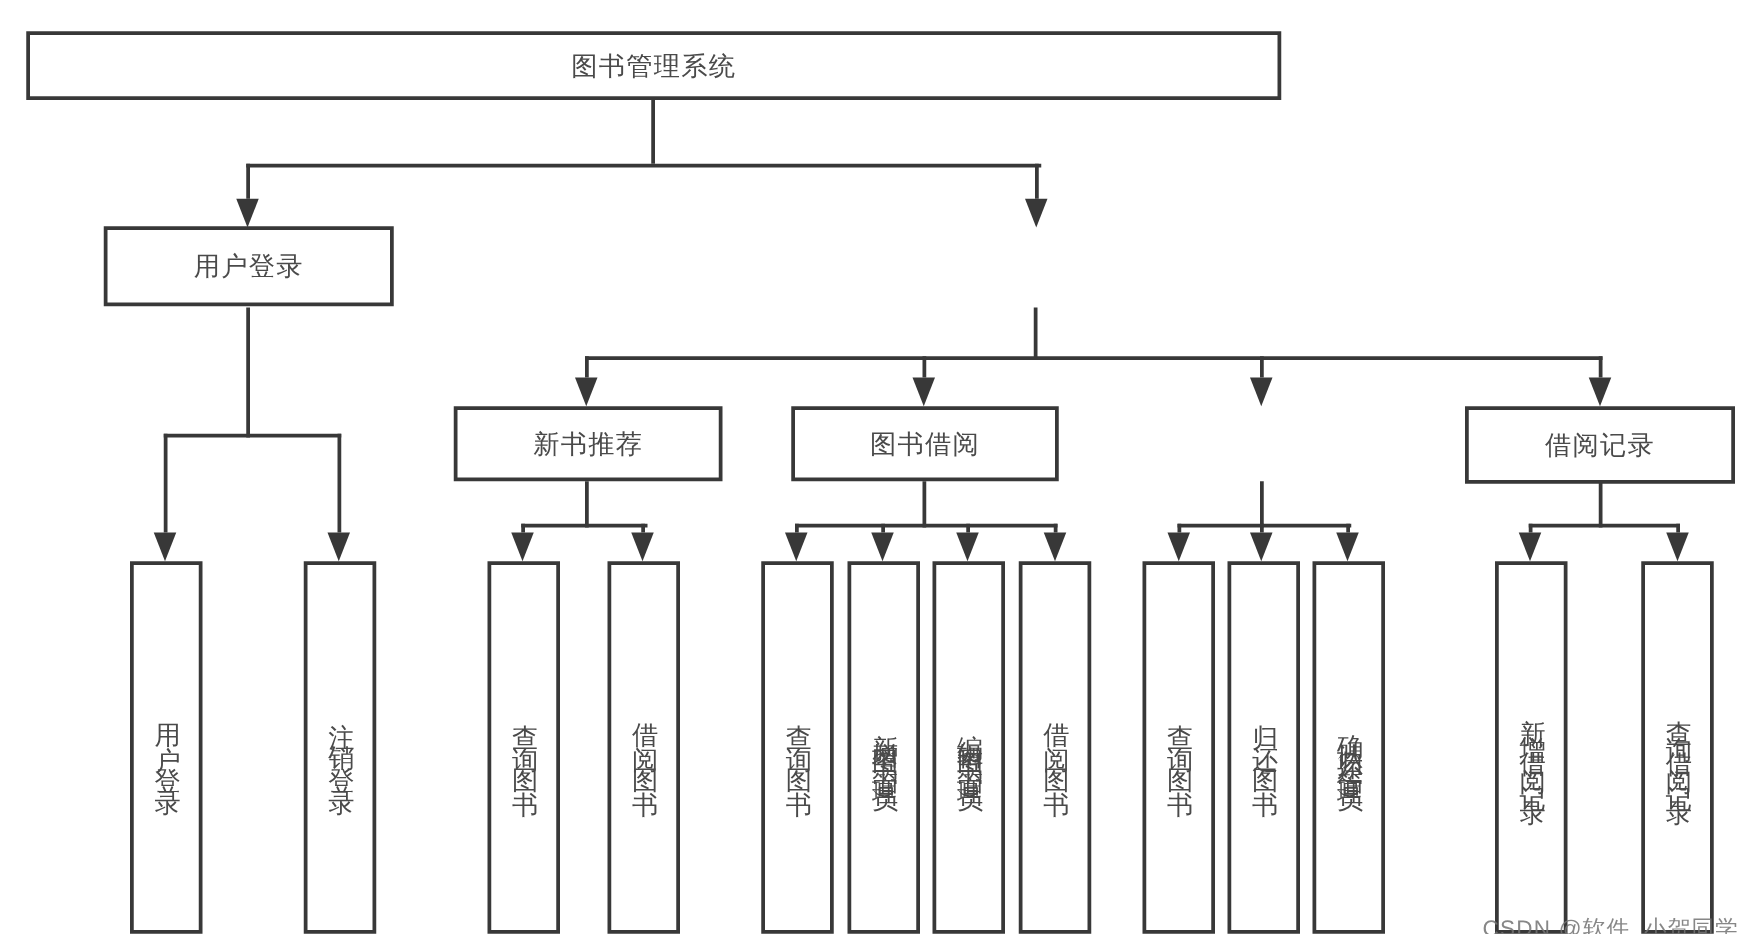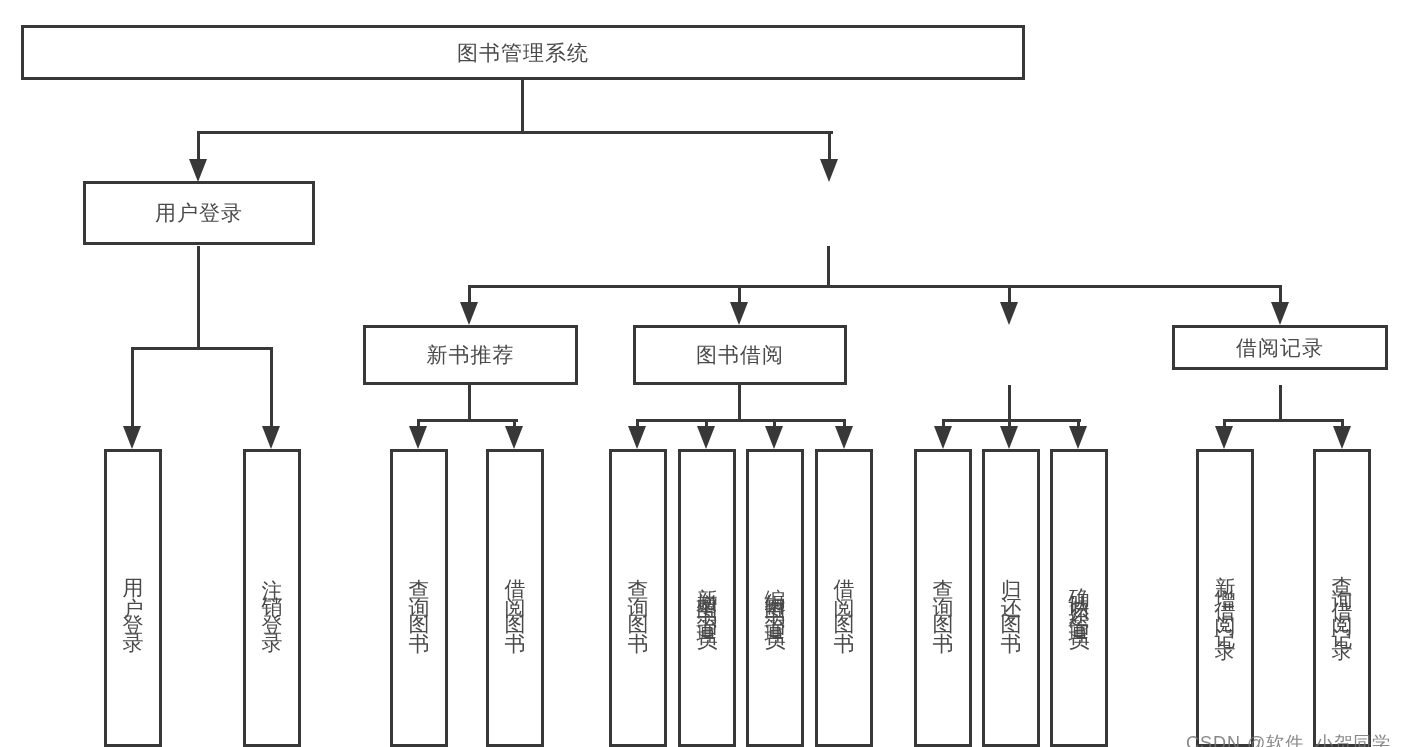--- a/index.html
+++ b/index.html
@@ -34,21 +34,21 @@
 <body>
 
 <div class="canvas">
 
   <div class="box hbox" style="left:21px; top:13px; width:1004px; height:55px;">图书管理系统</div>
 
   <div class="box hbox" style="left:83px; top:169px; width:232px; height:64px;">用户登录</div>
 
   <div class="box hbox" style="left:633px; top:313px; width:214px; height:60px;">图书借阅</div>
   <div class="box hbox" style="left:363px; top:313px; width:215px; height:60px;">新书推荐</div>
-  <div class="box hbox" style="left:1172px; top:313px; width:216px; height:45px;text-align:right;">借阅记录</div>
+  <div class="box hbox" style="left:1172px; top:313px; width:216px; height:62px;text-align:right;">借阅记录</div>
 
   <div class="box vbox ls-s" style="left:104px; top:437px; width:58px; height:298px;">用户登录</div>
   <div class="box vbox ls-s" style="left:243px; top:437px; width:58px; height:298px;">注销登录</div>
 
   <div class="box vbox ls-s" style="left:390px; top:437px; width:58px; height:298px;">查询图书</div>
   <div class="box vbox ls-s" style="left:486px; top:437px; width:58px; height:298px;">借阅图书</div>
 
   <div class="box vbox ls-s" style="left:609px; top:437px; width:58px; height:298px;">查询图书</div>
   <div class="box vbox ls-l" style="left:678px; top:437px; width:58px; height:298px;">新增图书（管理员）</div>
   <div class="box vbox ls-l" style="left:746px; top:437px; width:58px; height:298px;">编辑图书（管理员）</div>

